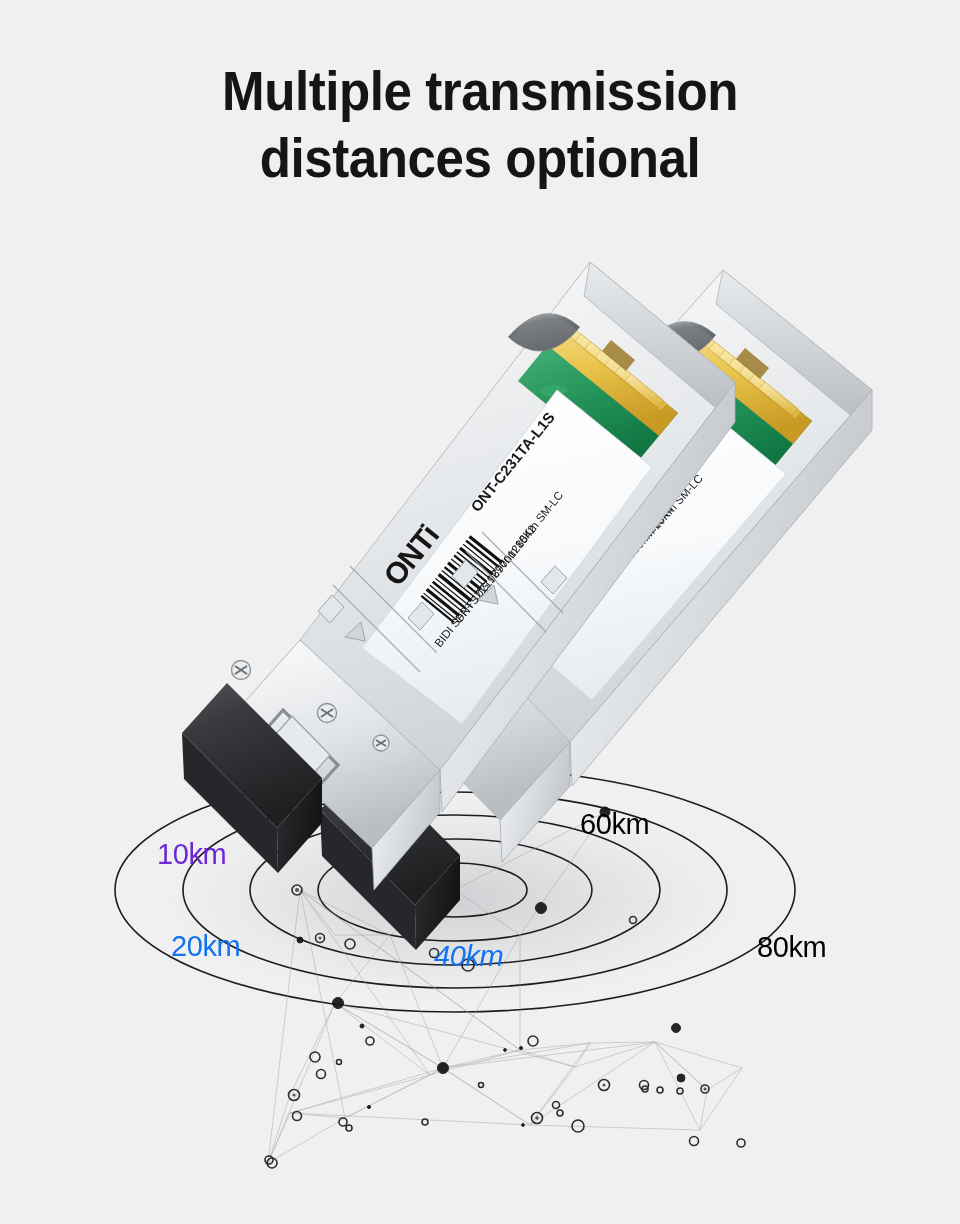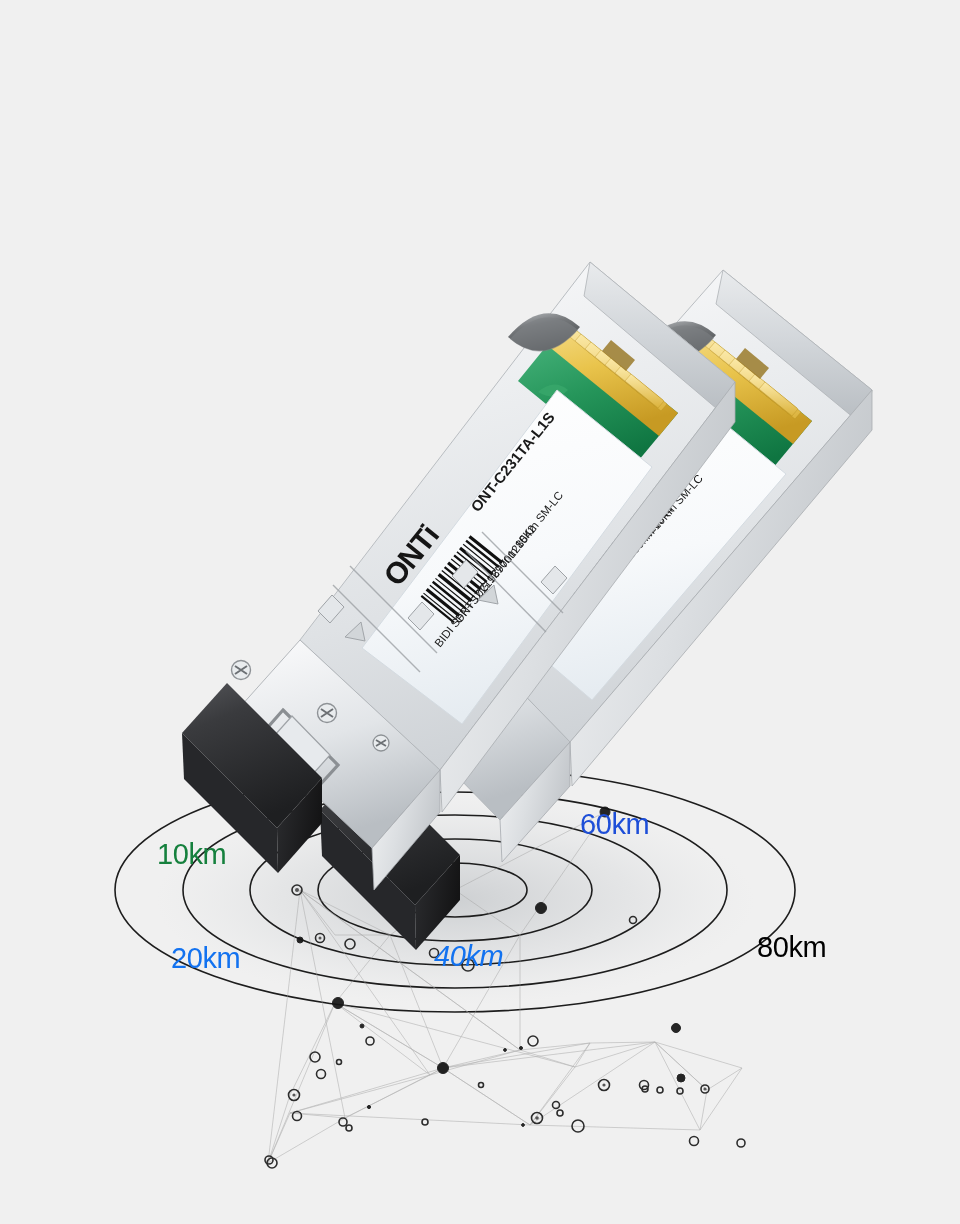--- a/index.html
+++ b/index.html
@@ -56,30 +56,34 @@
     position: absolute;
     font-family: "Liberation Sans", sans-serif;
     font-size: 29px;
     font-weight: normal;
     letter-spacing: -0.4px;
     white-space: nowrap;
     z-index: 30;
     user-select: none;
   }
   .lbl-10 { left: 157px; top: 838px; }
-  .lbl-20 { left: 171px; top: 930px; margin-top: 12px; }
+  .lbl-20 { left: 171px; top: 930px; }
   .lbl-40 { left: 434px; top: 940px; font-style: italic; }
   .lbl-60 { left: 580px; top: 808px; }
   .lbl-80 { left: 757px; top: 931px; }
 </style>
 </head>
 <body style="background: rgb(240, 240, 240);">
 
 <div id="page">
 
+  <div class="title-block">
+    <span class="title-line">Multiple transmission</span>
+    <span class="title-line">distances optional</span>
+  </div>
 
   <div class="scene">
     <svg width="960" height="1224" viewBox="0 0 960 1224" xmlns="http://www.w3.org/2000/svg">
       <defs>
 
         <linearGradient id="gMetalTop" x1="0" y1="0" x2="0.25" y2="1">
           <stop offset="0%" stop-color="#fbfbfc"></stop>
           <stop offset="35%" stop-color="#eceef0"></stop>
           <stop offset="70%" stop-color="#dfe2e5"></stop>
           <stop offset="100%" stop-color="#cfd3d7"></stop>
@@ -418,19 +422,19 @@
         <path d="M452 576 l14 -16 l12 12 l-14 16 Z"></path>
         <path d="M541 582 l14 -16 l12 12 l-14 16 Z"></path>
       </g>
       <g fill="#d2d6d9" stroke="#a1a5a9" stroke-width="1">
         <path d="M345 637 l16 -15 l4 19 Z"></path>
         <path d="M478 600 l16 -15 l4 19 Z"></path>
       </g>
     </svg>
   </div>
 
-  <div class="dist-label lbl-10" style="color:#15803d;">10km</div>
+  <div class="dist-label lbl-10" style="color:#6d28d9;">10km</div>
   <div class="dist-label lbl-20" style="color:#1272f0;">20km</div>
   <div class="dist-label lbl-40" style="color:#1272f0;">40km</div>
-  <div class="dist-label lbl-60" style="color:#1d4ed8;">60km</div>
+  <div class="dist-label lbl-60" style="color:#000000;">60km</div>
   <div class="dist-label lbl-80" style="color:#000000;">80km</div>
 
 </div>
 
 </body></html>

